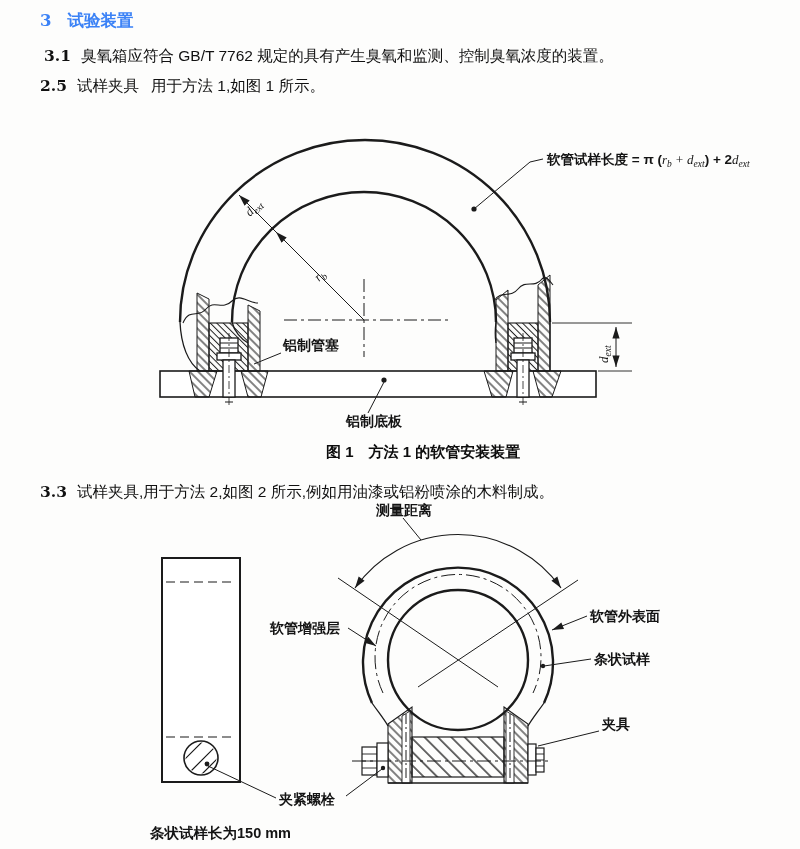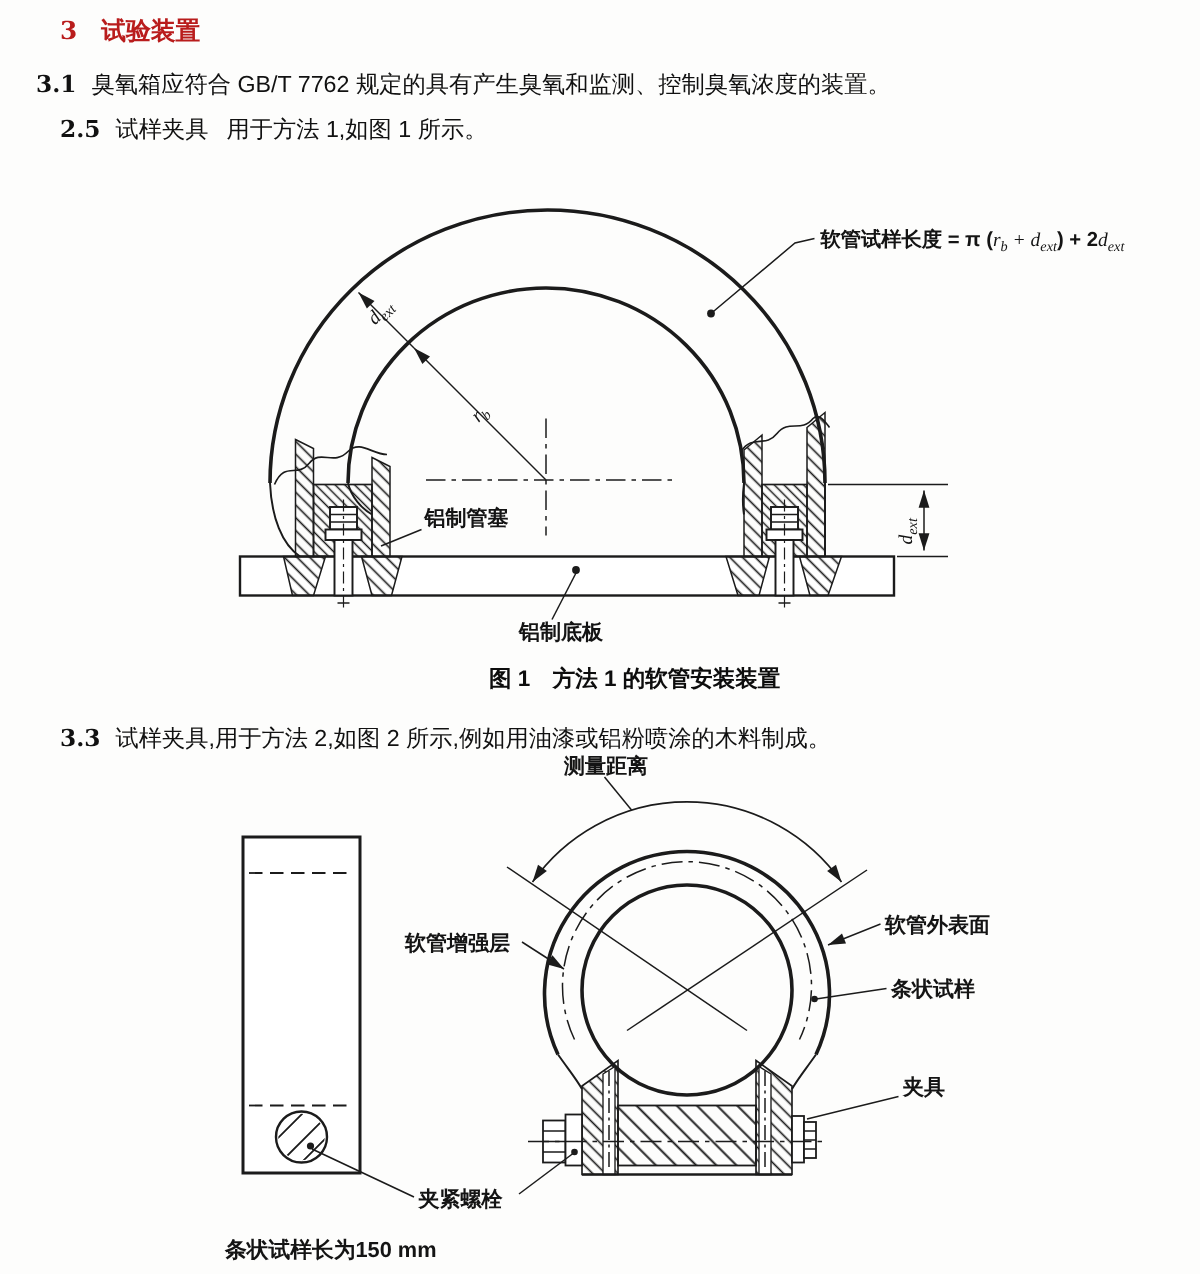--- a/index.html
+++ b/index.html
@@ -3,39 +3,39 @@
 <meta charset="utf-8">
 <style>
   html,body{margin:0;padding:0;}
   body{
     width:800px;height:849px;position:relative;overflow:hidden;
     background:#fdfdfc;color:#151515;
     font-family:"Liberation Sans",sans-serif;
   }
   .para{position:absolute;white-space:nowrap;font-size:15.5px;color:#111;}
   .para .num{display:inline-block;margin-right:10px;font-family:"DejaVu Serif",serif;font-weight:700;}
-  .heading{position:absolute;white-space:nowrap;font-size:16.5px;font-weight:700;color:#b91c1c;}
+  .heading{position:absolute;white-space:nowrap;font-size:16.5px;font-weight:700;color:#3b82f6;}
   .heading .num{display:inline-block;margin-right:16px;font-family:"DejaVu Serif",serif;}
   .gapterm{display:inline-block;margin-right:12px;}
   .figcap{position:absolute;white-space:nowrap;font-size:15px;font-weight:700;color:#0d0d0d;}
   svg{position:absolute;}
   svg text{font-family:"Liberation Sans",sans-serif;}
   .cnb{font-size:14px;font-weight:700;fill:#141414;}
   .math{font-family:"Liberation Serif",serif;font-style:italic;font-size:13px;fill:#141414;}
   .mathsub{font-size:9.5px;}
   .formula-cn{font-size:13.5px;font-weight:700;fill:#141414;}
 </style>
 </head>
 <body>
 
 <div class="heading" style="left:40px;top:10px;">
   <span class="num">3</span><span>试验装置</span>
 </div>
 
-<div class="para" style="left:24px;top:46px;">
+<div class="para" style="left:44px;top:46px;">
   <span class="num">3.1</span><span>臭氧箱应符合 GB/T 7762 规定的具有产生臭氧和监测、控制臭氧浓度的装置。</span>
 </div>
 
 <div class="para" style="left:40px;top:76px;">
   <span class="num">2.5</span><span class="gapterm">试样夹具</span><span>用于方法 1,如图 1 所示。</span>
 </div>
 
 <svg style="left:100px;top:125px;" width="700" height="310" viewBox="0 0 700 310">
   <defs>
     <pattern id="hA" patternUnits="userSpaceOnUse" width="6" height="6" patternTransform="rotate(-45)">

